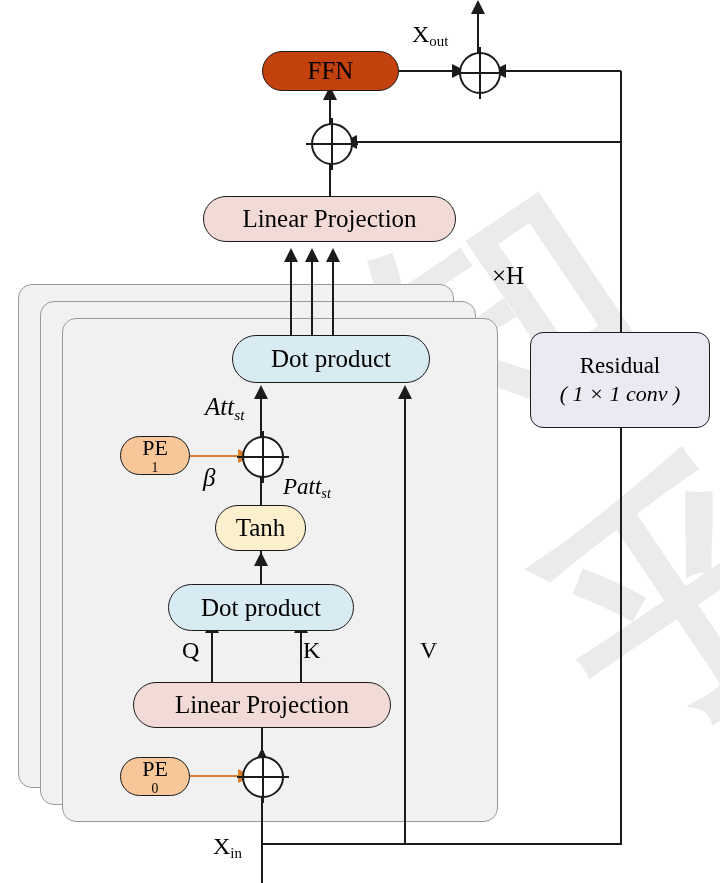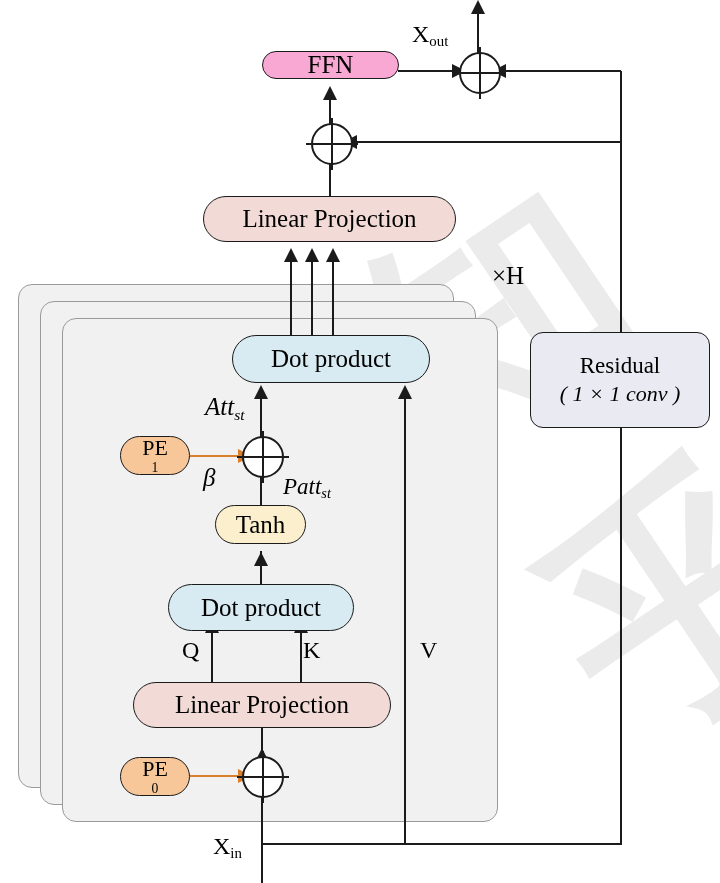--- a/index.html
+++ b/index.html
@@ -14,29 +14,29 @@
   .panel.back1{left:18px;  top:284px; width:436px; height:504px; z-index:1;}
   .panel.back2{left:40px;  top:301px; width:436px; height:504px; z-index:2;}
   .panel.front{left:62px;  top:318px; width:436px; height:504px; z-index:3;}
 
   
   .node{position:absolute;box-sizing:border-box;border:1.6px solid #1b1b1b;
         display:flex;align-items:center;justify-content:center;
         text-align:center;line-height:1.12;z-index:8;}
   .node span{display:block;}
 
-  .ffn        {left:262px; top:51px;  width:137px; height:28px;  border-radius:20px;
-               background:#f9a8d4; font-size:25px;}
+  .ffn        {left:262px; top:51px;  width:137px; height:40px;  border-radius:20px;
+               background:#c2410c; font-size:25px;}
   .linproj-top{left:203px; top:196px; width:253px; height:46px;  border-radius:23px;
                background:#f2dbd7; font-size:25px;}
   .dot-top    {left:232px; top:335px; width:198px; height:48px;  border-radius:24px;
                background:#d8eaf2; font-size:25px;}
   .pe1        {left:120px; top:436px; width:70px;  height:39px;  border-radius:19.5px;
                background:#f7c79a; font-size:22px;}
-  .tanh       {left:215px; top:505px; width:91px;  height:39px;  border-radius:23px;
+  .tanh       {left:215px; top:505px; width:91px;  height:46px;  border-radius:23px;
                background:#fcefcd; font-size:25px;}
   .dot-bot    {left:168px; top:584px; width:186px; height:47px;  border-radius:23.5px;
                background:#d8eaf2; font-size:25px;}
   .linproj-bot{left:133px; top:682px; width:258px; height:46px;  border-radius:23px;
                background:#f2dbd7; font-size:25px;}
   .pe0        {left:120px; top:757px; width:70px;  height:39px;  border-radius:19.5px;
                background:#f7c79a; font-size:22px;}
   .residual   {left:530px; top:332px; width:180px; height:96px;  border-radius:13px;
                background:#eaeaf2; font-size:23px; flex-direction:column;}
   .residual .l2{font-size:22px;margin-top:3px;}

